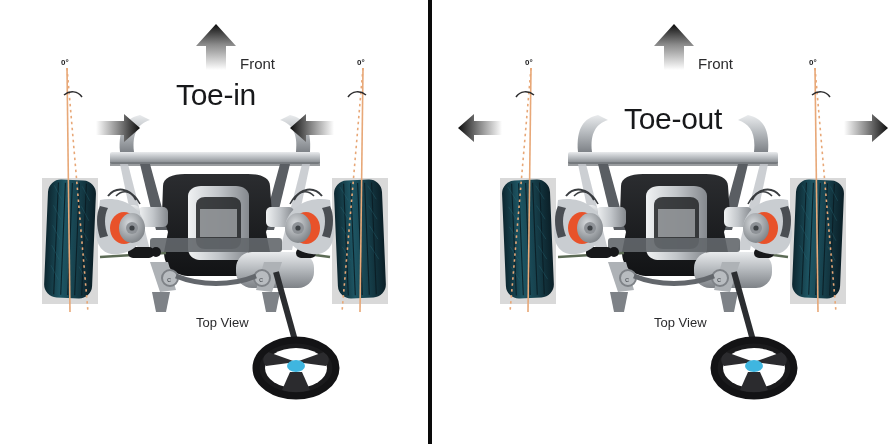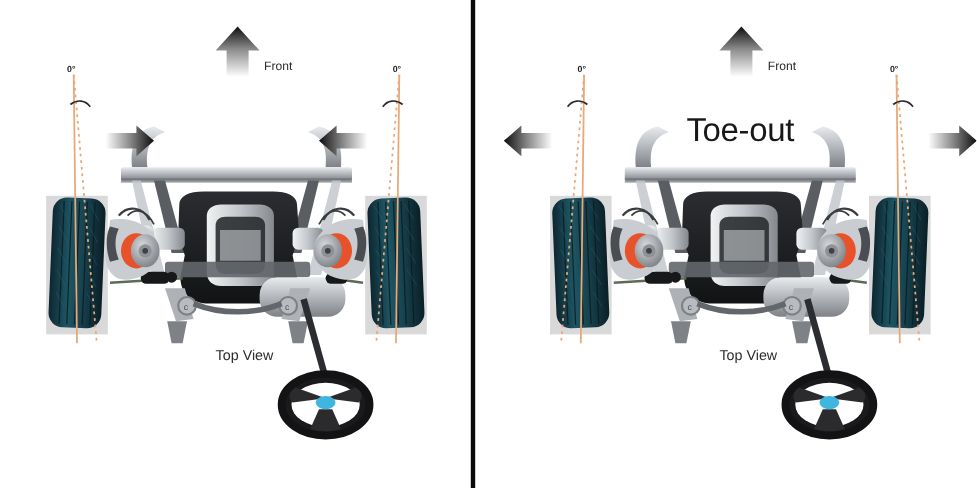--- a/index.html
+++ b/index.html
@@ -3,21 +3,21 @@
 <meta charset="utf-8">
 <style>
   html,body{margin:0;padding:0;background:#ffffff;}
   body{width:888px;height:444px;overflow:hidden;font-family:"Liberation Sans",sans-serif;}
   #root{position:relative;width:888px;height:444px;background:#fff;}
   .panel{position:absolute;top:0;height:444px;width:430px;overflow:hidden;}
   #panel-left{left:0;}
   #panel-right{left:458px;}
   .divider{position:absolute;left:428px;top:0;width:4px;height:444px;background:#0a0a0a;}
   .title{position:absolute;font-size:30px;color:#17181a;letter-spacing:-0.3px;white-space:nowrap;font-weight:400;}
-  .front-label{position:absolute;font-size:11px;color:#2b2b2d;white-space:nowrap;text-align:center;}
+  .front-label{position:absolute;font-size:15px;color:#2b2b2d;white-space:nowrap;text-align:center;}
   .topview-label{position:absolute;font-size:13px;color:#2b2b2d;white-space:nowrap;}
   .deg-label{position:absolute;font-size:8px;color:#202022;white-space:nowrap;font-weight:700;}
   svg{display:block;}
   .layer{position:absolute;left:0;top:0;width:430px;height:444px;}
 </style>
 </head>
 <body>
 
 <div id="root">
 
@@ -222,20 +222,21 @@
       </g>
 
       <g>
         <polygon points="96,121 124,121 124,114 140,128 124,142 124,135 96,135" fill="url(#gArrRightL)"></polygon>
       </g>
       <g>
         <polygon points="334,121 306,121 306,114 290,128 306,142 306,135 334,135" fill="url(#gArrLeftL)"></polygon>
       </g>
     </svg>
 
+    <div class="title" style="left:176px;top:78px;">Toe-in</div>
     <div class="front-label" style="left:240px;top:55px;">Front</div>
     <div class="topview-label" style="left:196px;top:315px;">Top View</div>
     <div class="deg-label" style="left:61px;top:58px;">0°</div>
     <div class="deg-label" style="left:357px;top:58px;">0°</div>
   </div>
 
   <div class="panel" id="panel-right">
 
     <svg class="layer" viewBox="0 0 430 444">
       <defs>

